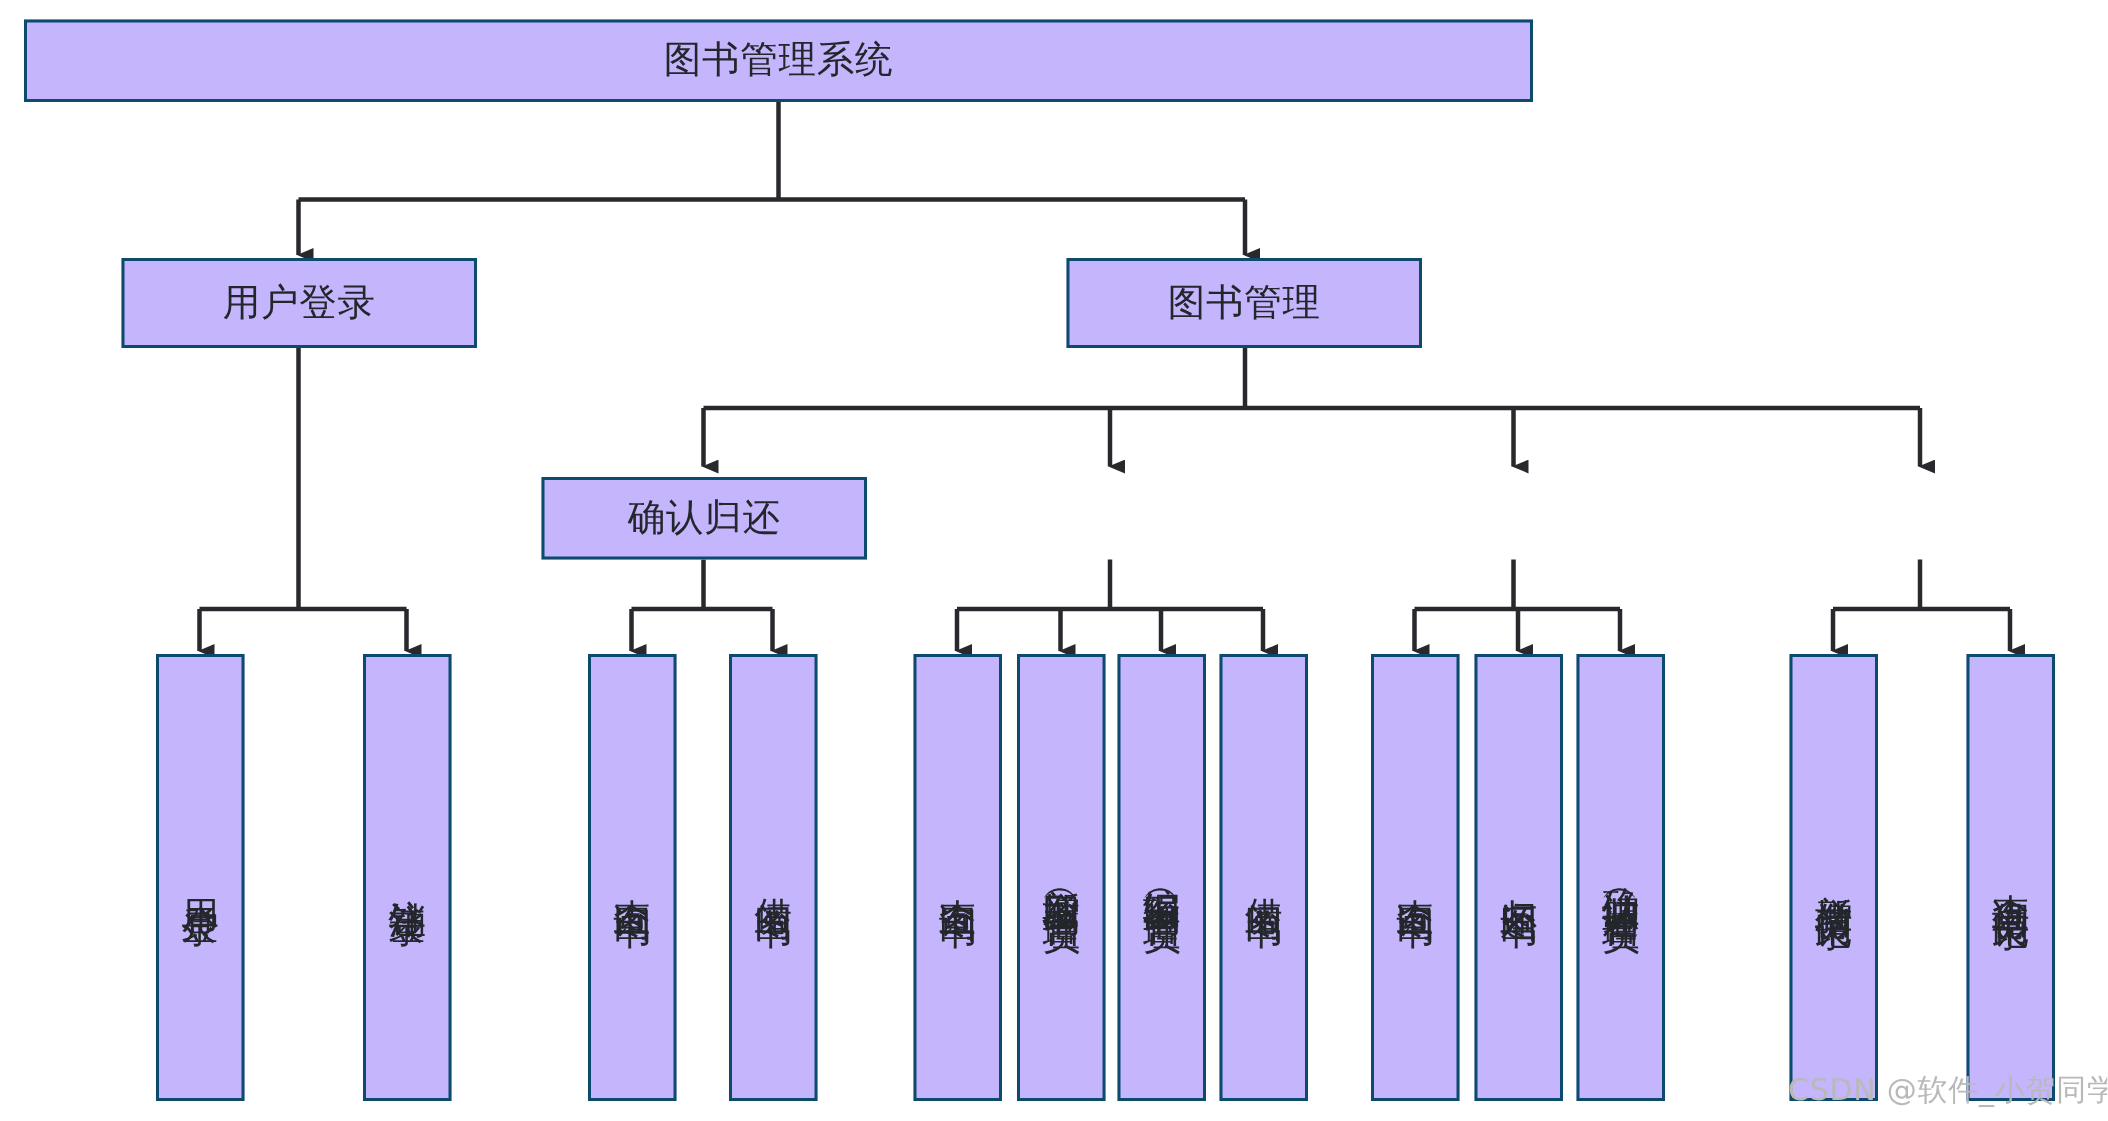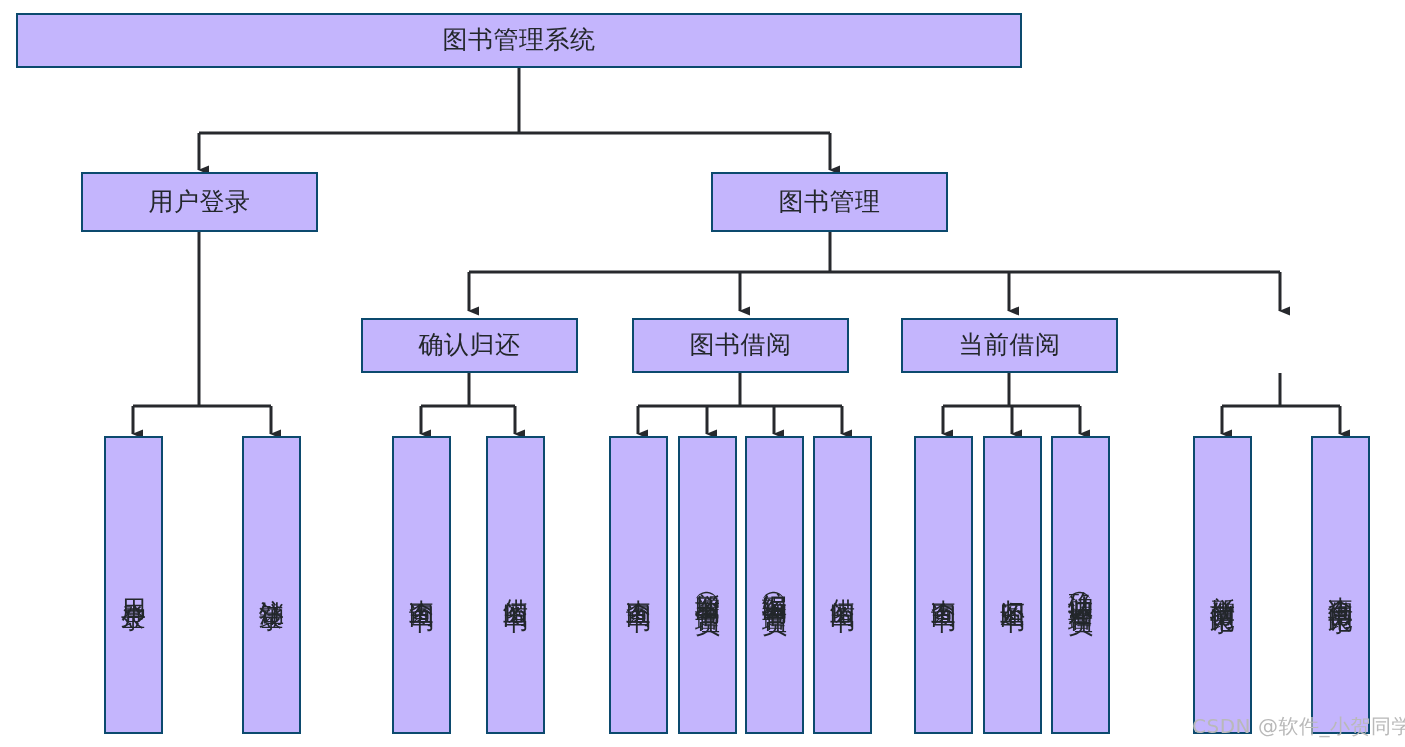--- a/index.html
+++ b/index.html
@@ -139,27 +139,21 @@
   </div>
 
   <div class="node horiz" style="left:711px; top:172px; width:237px; height:60px;">
     <span class="node-label">图书管理</span>
   </div>
 
   <div class="node horiz" style="left:361px; top:318px; width:217px; height:55px;">
     <span class="node-label">确认归还</span>
   </div>
 
-  <div class="node horiz" style="left:632px; top:318px; width:217px; height:55px;">
-    <span class="node-label">图书借阅</span>
-  </div>
-
-  <div class="node horiz" style="left:901px; top:318px; width:217px; height:55px;">
-    <span class="node-label">当前借阅</span>
-  </div>
+
 
 
   <div class="node vert" style="left:104px; top:436px; width:59px; height:298px;">
     <span class="node-label">用户登录</span>
   </div>
 
   <div class="node vert" style="left:242px; top:436px; width:59px; height:298px;">
     <span class="node-label">注销登录</span>
   </div>
 

